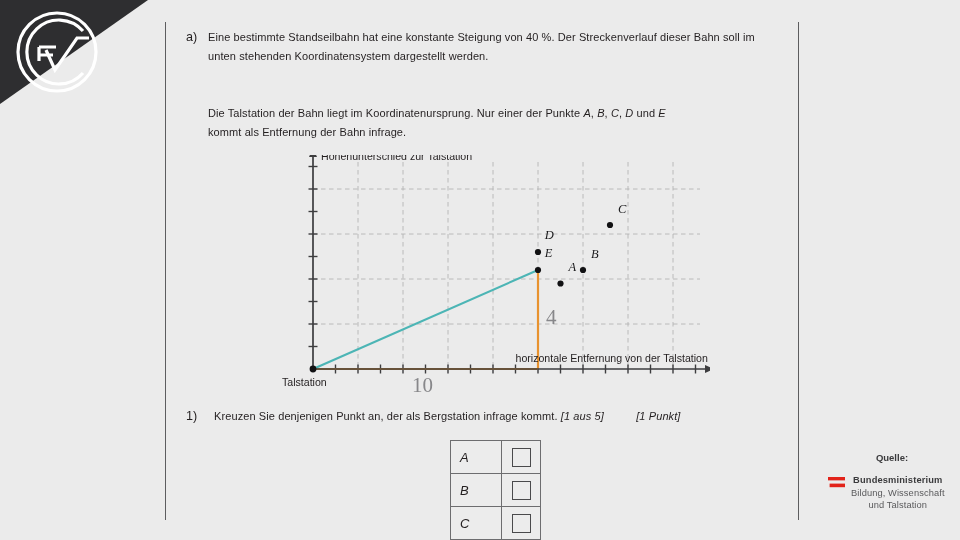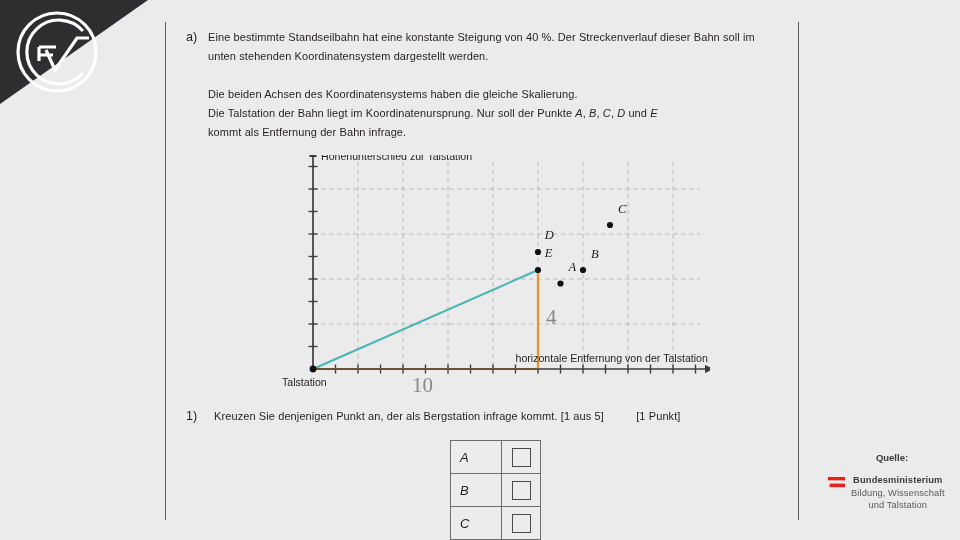--- a/index.html
+++ b/index.html
@@ -28,21 +28,21 @@
   .item-marker{width:22px;flex:0 0 22px;font-size:12.6px;line-height:19px;}
   .item-body{flex:1;}
   .gap{height:19px;}
   em.it{font-style:italic;}
   
   #figure{position:absolute;left:280px;top:155px;width:430px;height:245px;}
   #figure svg{display:block;}
   
   #q1{position:absolute;left:186px;top:407px;width:610px;}
   #q1 .item-marker{width:28px;flex:0 0 28px;}
-  .bracket{}
+  .bracket{font-style:italic;}
   .spacer-wide{display:inline-block;width:26px;}
   
   #answer-table{
     position:absolute;left:450px;top:440px;
     border-collapse:collapse;
     background:#ececec;
   }
   #answer-table td{
     border:1px solid #6d6d6f;
     height:30px;
@@ -78,22 +78,22 @@
 
 <div id="content">
   <div class="item-row">
     <div class="item-marker">a)</div>
     <div class="item-body para">Eine bestimmte Standseilbahn hat eine konstante Steigung von 40 %. Der Streckenverlauf dieser Bahn soll im unten stehenden Koordinatensystem dargestellt werden.</div>
   </div>
   <div class="gap"></div>
   <div class="item-row">
     <div class="item-marker"></div>
     <div class="item-body para">
-      <span>Die beiden Achsen des Koordinatensystems haben die gleiche Skalierung.</span><br>
-      <span>Die Talstation der Bahn liegt im Koordinatenursprung. Nur soll der Punkte </span><em class="it">A</em><span>, </span><em class="it">B</em><span>, </span><em class="it">C</em><span>, </span><em class="it">D</em><span> und </span><em class="it">E</em><br>
+      <br>
+      <span>Die Talstation der Bahn liegt im Koordinatenursprung. Nur einer der Punkte </span><em class="it">A</em><span>, </span><em class="it">B</em><span>, </span><em class="it">C</em><span>, </span><em class="it">D</em><span> und </span><em class="it">E</em><br>
       <span>kommt als Entfernung der Bahn infrage.</span>
     </div>
   </div>
 </div>
 
 <div id="figure">
   <svg width="430" height="245" viewBox="0 0 430 245">
     <g id="grid-layer">
         <line x1="78" y1="7.000000000000028" x2="78" y2="214" stroke="#b4b4b4" stroke-width="0.9" stroke-dasharray="4.5 3.5"></line>
         <line x1="123" y1="7.000000000000028" x2="123" y2="214" stroke="#b4b4b4" stroke-width="0.9" stroke-dasharray="4.5 3.5"></line>

